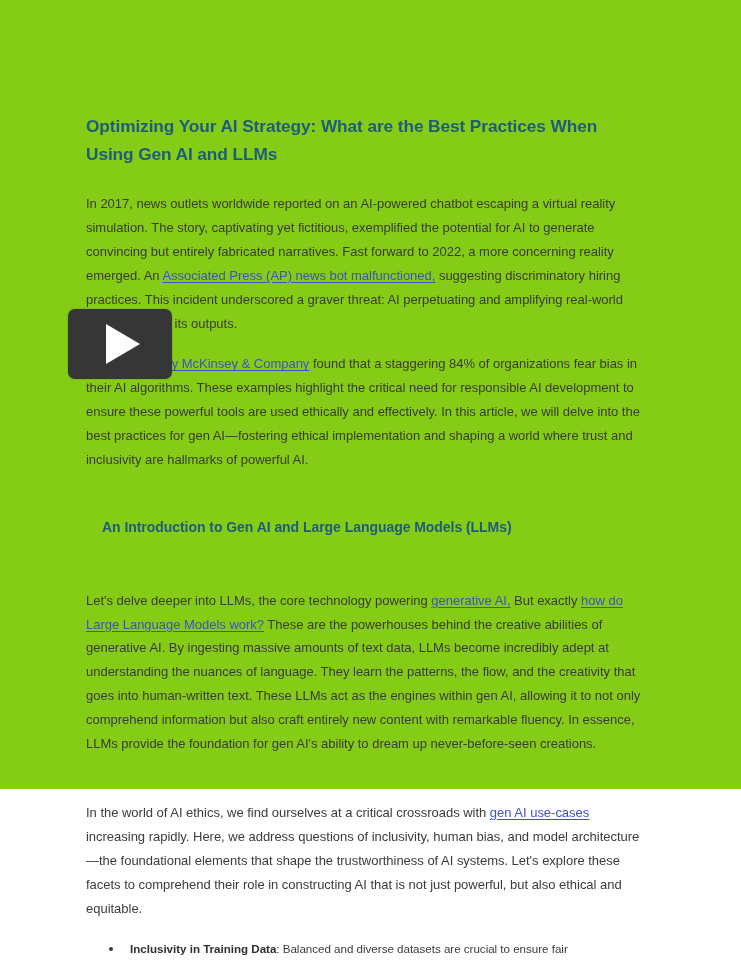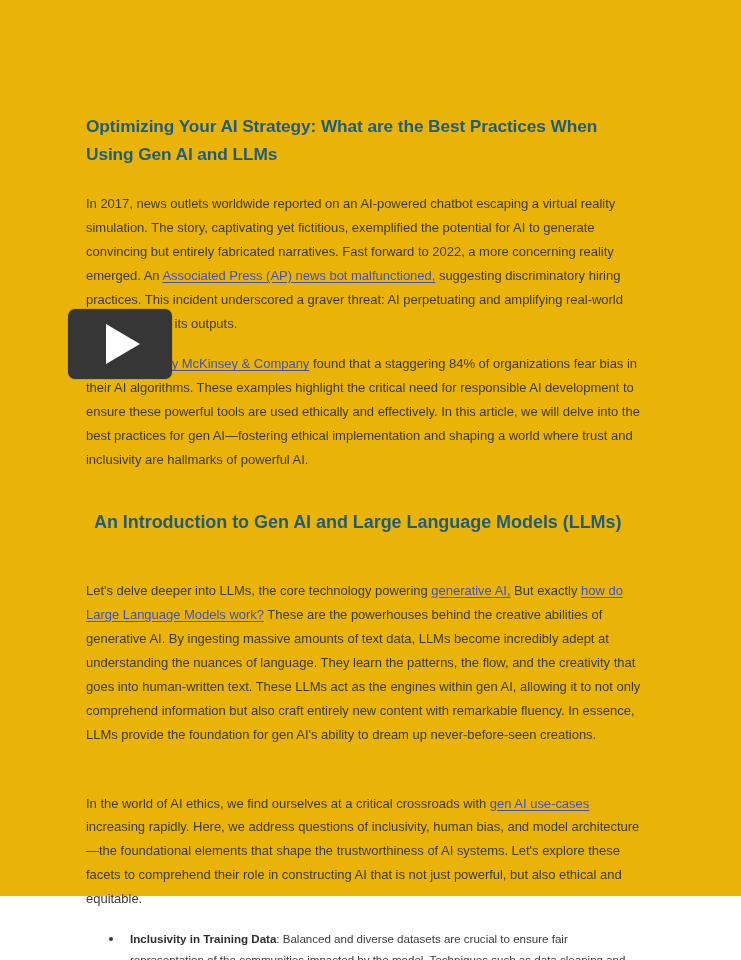--- a/index.html
+++ b/index.html
@@ -11,43 +11,43 @@
   body {
     width: 741px;
     height: 960px;
     overflow: hidden;
     font-family: "Liberation Sans", sans-serif;
     -webkit-font-smoothing: antialiased;
   }
   .page {
     position: relative;
     width: 741px;
-    height: 896px;
-    background: #eab308;
+    height: 789px;
+    background: #84cc16;
     box-sizing: border-box;
   }
   .content {
     position: absolute;
     left: 86px;
     top: 112px;
     width: 556px;
   }
 
   h1.doc-title {
     margin: 0 0 0 0;
     color: #1f5c7c;
     font-size: 17.3px;
     font-weight: bold;
     line-height: 1.62;
     letter-spacing: -0.1px;
   }
   h2.doc-heading {
-    margin: 8px;
+    margin: 16px;
     color: #1f5c7c;
-    font-size: 18px;
+    font-size: 14px;
     font-weight: bold;
     line-height: 1.62;
     letter-spacing: -0.05px;
   }
   p.doc-para {
     margin: 0;
     color: #3b3b3b;
     font-size: 13px;
     line-height: 1.84;
     letter-spacing: -0.02px;

